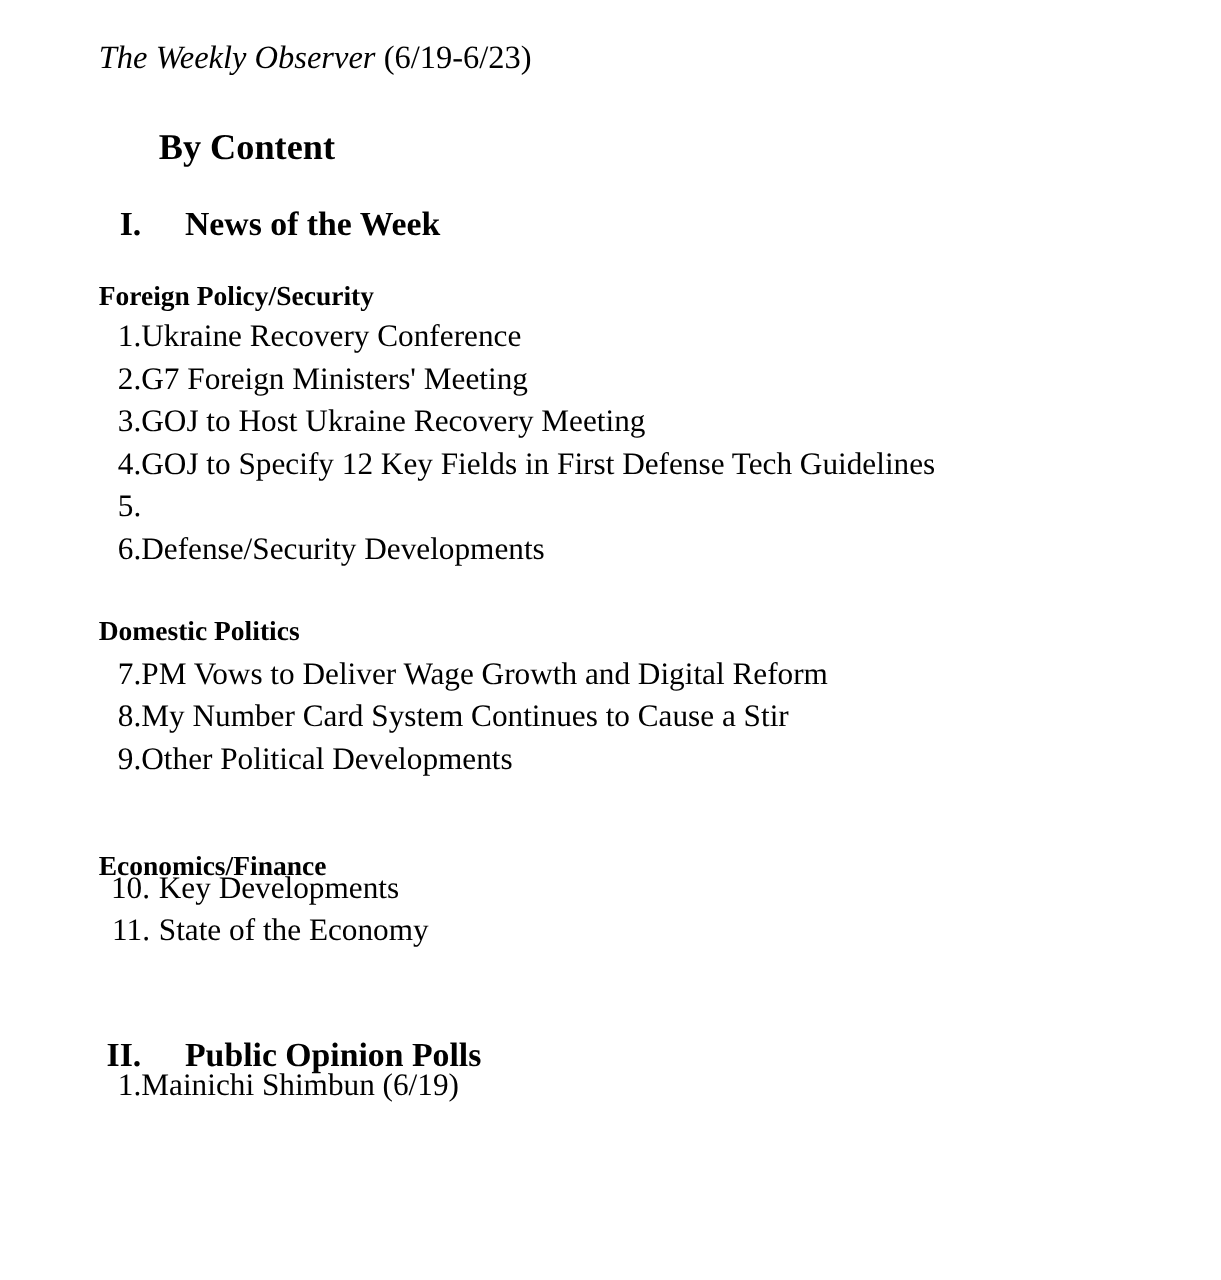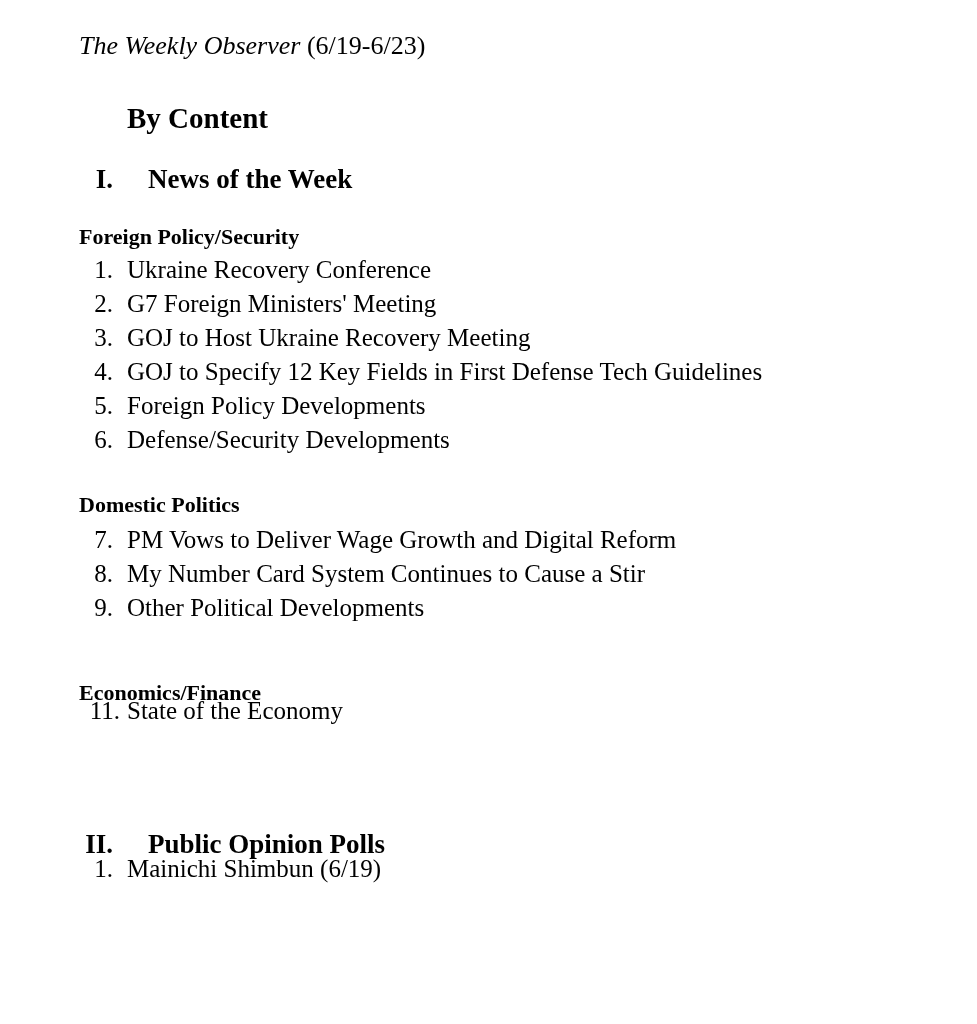--- a/index.html
+++ b/index.html
@@ -110,21 +110,20 @@
     white-space: nowrap;
   }
   .num-item .num-marker {
     display: inline-block;
     width: 34px;
     text-align: right;
     flex: 0 0 34px;
   }
   .num-item .num-text {
     display: inline-block;
-    margin-left: 14px;
   }
   
   .num-item.wide-num .num-marker {
     width: 41px;
     flex: 0 0 41px;
   }
   .num-item.wide-num .num-text {
     margin-left: 7px;
   }
 </style>
@@ -157,21 +156,20 @@
     <li class="num-item">
       <span class="num-marker">3.</span>
       <span class="num-text">GOJ to Host Ukraine Recovery Meeting</span>
     </li>
     <li class="num-item">
       <span class="num-marker">4.</span>
       <span class="num-text">GOJ to Specify 12 Key Fields in First Defense Tech Guidelines</span>
     </li>
     <li class="num-item">
       <span class="num-marker">5.</span>
-      <span class="num-text">Foreign Policy Developments</span>
     </li>
     <li class="num-item">
       <span class="num-marker">6.</span>
       <span class="num-text">Defense/Security Developments</span>
     </li>
   </ul>
 
   <div class="section-header" id="sect-domestic">Domestic Politics</div>
   <ul class="num-list" id="list-domestic">
     <li class="num-item">
@@ -183,20 +181,24 @@
       <span class="num-text">My Number Card System Continues to Cause a Stir</span>
     </li>
     <li class="num-item">
       <span class="num-marker">9.</span>
       <span class="num-text">Other Political Developments</span>
     </li>
   </ul>
 
   <div class="section-header" id="sect-economics">Economics/Finance</div>
   <ul class="num-list" id="list-economics">
+    <li class="num-item wide-num">
+      <span class="num-marker">10.</span>
+      <span class="num-text">Key Developments</span>
+    </li>
     <li class="num-item wide-num">
       <span class="num-marker">11.</span>
       <span class="num-text">State of the Economy</span>
     </li>
   </ul>
 
   <div class="roman-heading" id="roman-2">
     <span class="rn-marker">II.</span>
     <span class="rn-text">Public Opinion Polls</span>
   </div>

